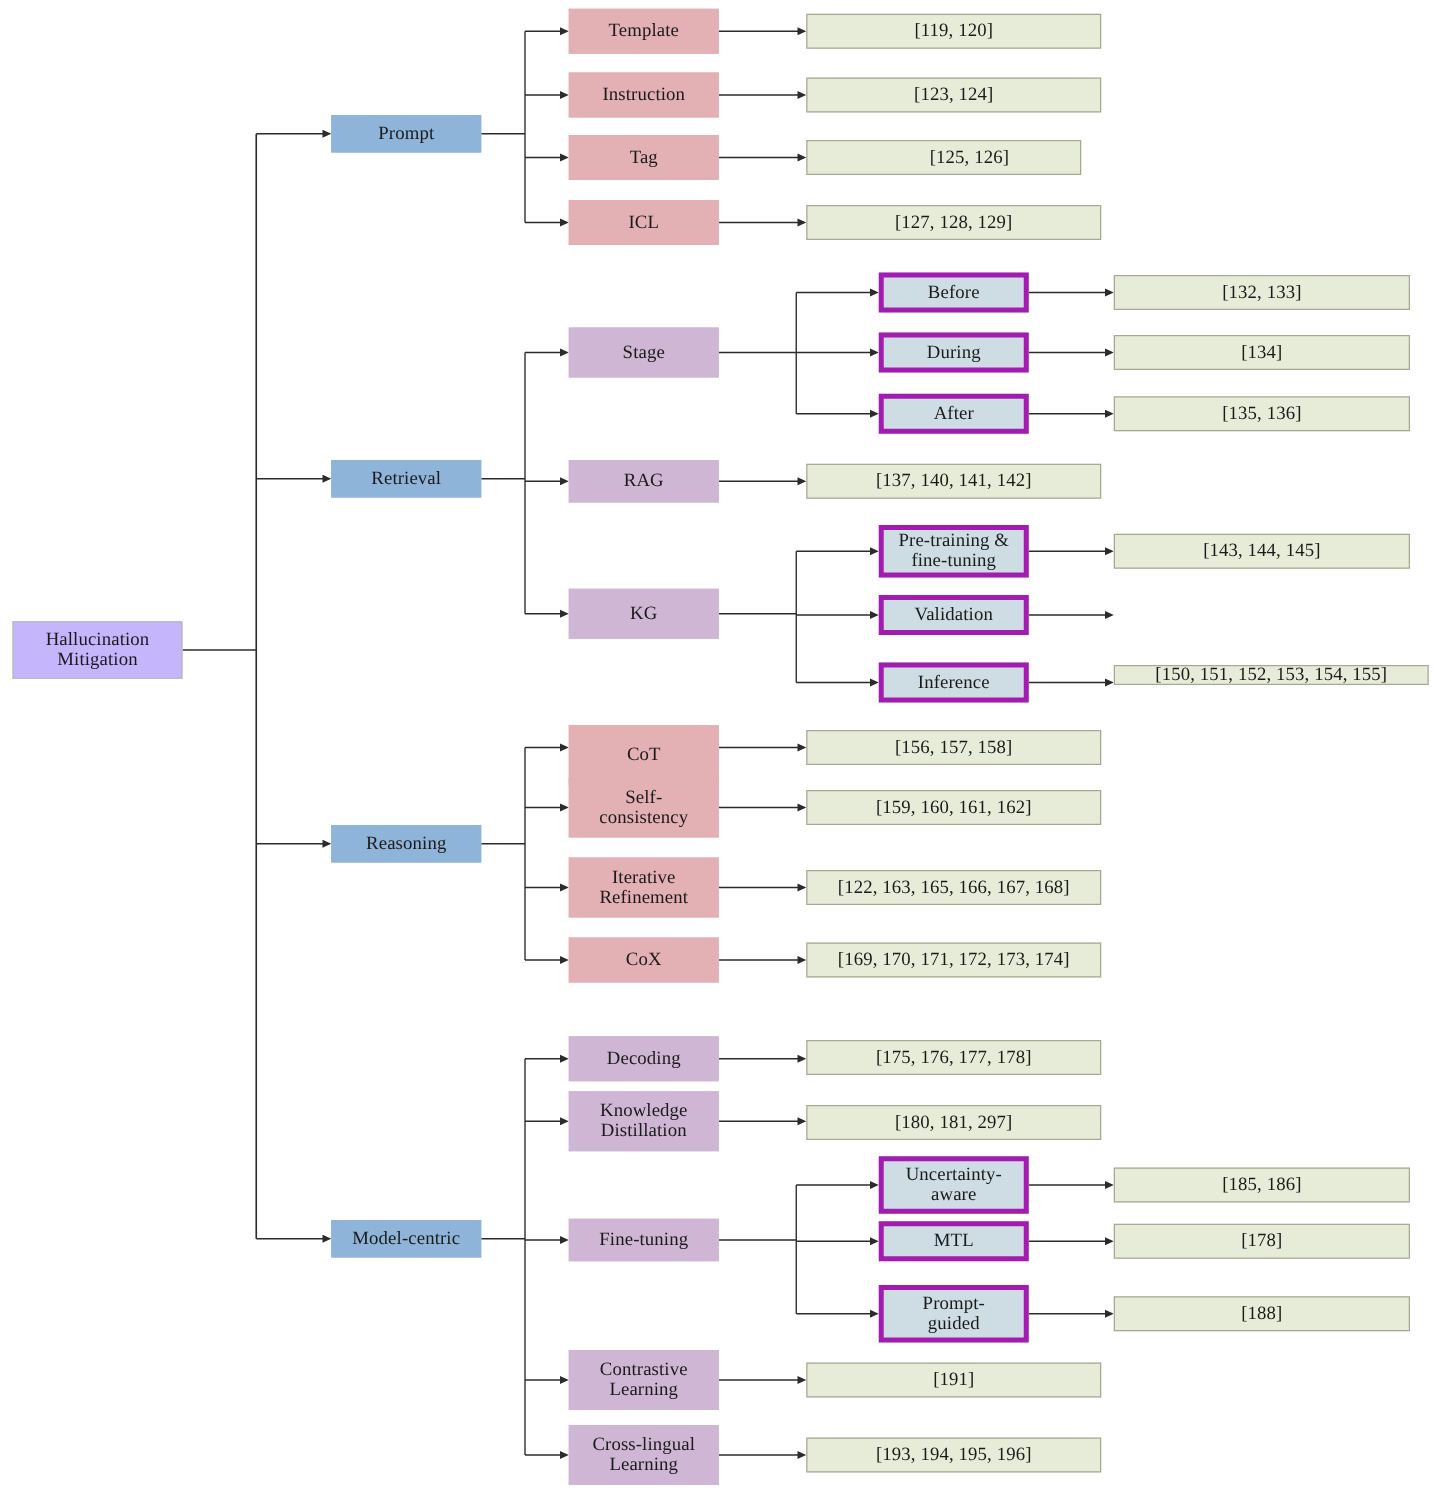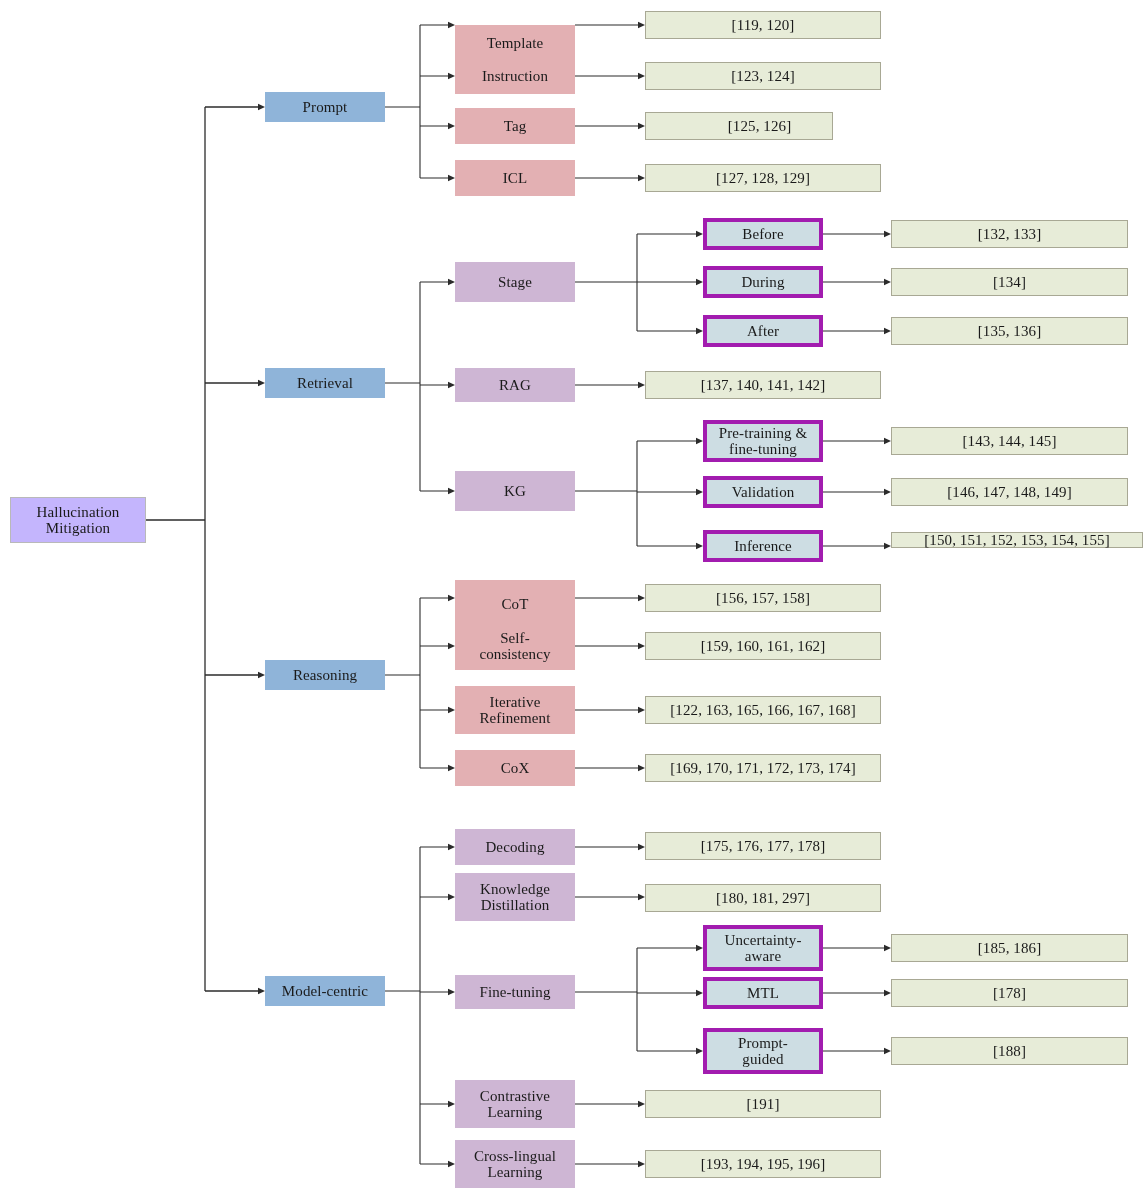--- a/index.html
+++ b/index.html
@@ -204,38 +204,38 @@
   <div class="node lvl1" style="left:265px; top:368px; width:120px; height:30px;">
     <span>Retrieval</span>
     </div>
   <div class="node lvl1" style="left:265px; top:660px; width:120px; height:30px;">
     <span>Reasoning</span>
     </div>
   <div class="node lvl1" style="left:265px; top:976px; width:120px; height:30px;">
     <span>Model-centric</span>
     </div>
 
-  <div class="node pink" style="left:455px; top:25px; width:120px; height:36px;">
+  <div class="node pink" style="left:455px; top:7px; width:120px; height:36px;">
     <span>Template</span>
     </div>
   <div class="node ref" style="left:645px; top:11px; width:236px; height:28px;">
     <span>[119, 120]</span>
     </div>
 
   <div class="node pink" style="left:455px; top:58px; width:120px; height:36px;">
     <span>Instruction</span>
     </div>
   <div class="node ref" style="left:645px; top:62px; width:236px; height:28px;">
     <span>[123, 124]</span>
     </div>
 
   <div class="node pink" style="left:455px; top:108px; width:120px; height:36px;">
     <span>Tag</span>
     </div>
-  <div class="node ref" style="left:645px; top:112px; width:188px; height:28px;padding-left:44px;">
+  <div class="node ref" style="left:645px; top:112px; width:220px; height:28px;padding-left:44px;">
     <span>[125, 126]</span>
     </div>
 
   <div class="node pink" style="left:455px; top:160px; width:120px; height:36px;">
     <span>ICL</span>
     </div>
   <div class="node ref" style="left:645px; top:164px; width:236px; height:28px;">
     <span>[127, 128, 129]</span>
     </div>
 
@@ -278,23 +278,20 @@
   <div class="node lightblue" style="left:703px; top:420px; width:120px; height:42px;">
     <span>Pre-training &amp;<br>fine-tuning</span>
     </div>
   <div class="node ref" style="left:891px; top:427px; width:237px; height:28px;">
     <span>[143, 144, 145]</span>
     </div>
 
   <div class="node lightblue" style="left:703px; top:476px; width:120px; height:32px;">
     <span>Validation</span>
     </div>
-  <div class="node ref" style="left:891px; top:478px; width:237px; height:28px;">
-    <span>[146, 147, 148, 149]</span>
-    </div>
 
   <div class="node lightblue" style="left:703px; top:530px; width:120px; height:32px;">
     <span>Inference</span>
     </div>
   <div class="node ref" style="left:891px; top:532px; width:252px; height:16px;">
     <span>[150, 151, 152, 153, 154, 155]</span>
     </div>
 
   <div class="node pink" style="left:455px; top:580px; width:120px; height:48px;">
     <span>CoT</span>

